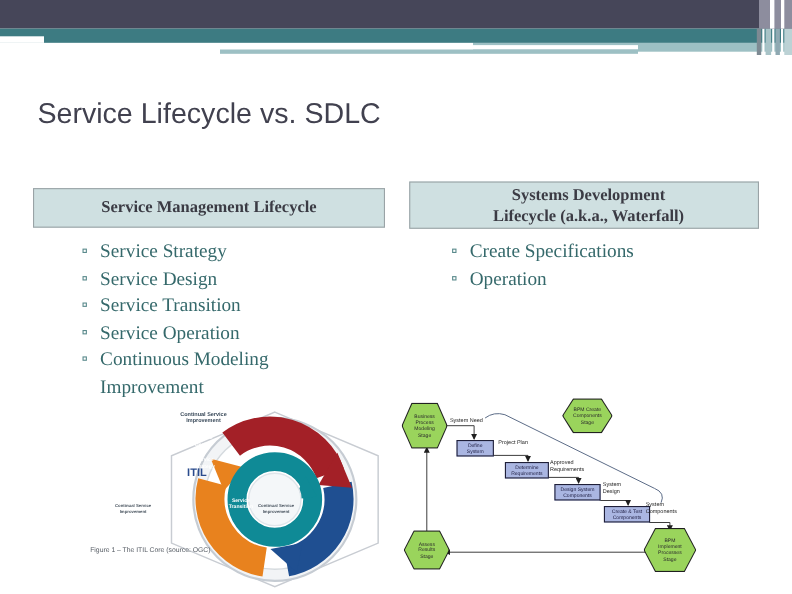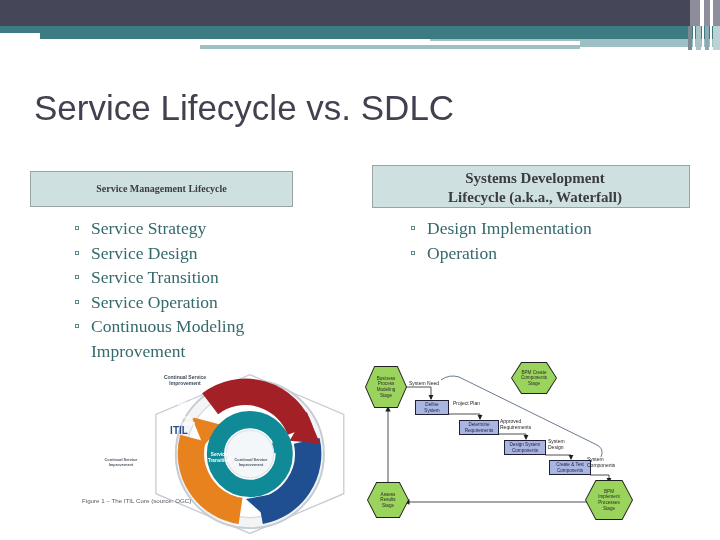--- a/index.html
+++ b/index.html
@@ -70,41 +70,41 @@
   }
   .hdr-rt-stripes i {
     position: absolute; top: 0; height: 24px; display: block;
   }
 
   
   .title {
     position: absolute;
     left: 34px; top: 88px;
     font-family: "Liberation Sans", sans-serif;
-    font-size: 35px;
+    font-size: 26px;
     font-weight: 400;
     color: #41414f;
     letter-spacing: 0px;
     white-space: nowrap;
   }
 
   
   .colbox {
     position: absolute;
     background: #cfe0e1;
     border: 1px solid #9aa3a6;
     box-sizing: border-box;
     font-family: "Liberation Serif", serif;
     font-weight: bold;
     color: #3b3b44;
     text-align: center;
   }
   #box-left {
-    left: 30px; top: 171px; width: 263px; height: 36px;
-    font-size: 10px;
+    left: 30px; top: 171px; width: 320px; height: 36px;
+    font-size: 15px;
     text-align: center;
     line-height: 34px;
   }
   #box-right {
     left: 372px; top: 165px; width: 318px; height: 43px;
     font-size: 15px;
     padding: 3px 0 0 8px;
     line-height: 19px;
   }
 
@@ -245,21 +245,21 @@
   <li>Service Design</li>
   <li>Service Transition</li>
   <li>Service Operation</li>
   <li>Continuous Modeling Improvement</li>
 </ul>
 
 <div class="colbox" id="box-right" style="white-space:pre-line;">Systems Development
 Lifecycle  (a.k.a., Waterfall)</div>
 
 <ul class="blist" id="list-right">
-  <li>Design Implementation</li>
+  <li>Create Specifications</li>
   <li>Operation</li>
 </ul>
 
 <div id="itil">
 
   <svg class="flow-svg" viewBox="0 0 215 130" width="215" height="130">
 
     <polygon points="107,2 178,32 178,92 107,122 36,92 36,32" fill="#ffffff" stroke="#c8ccd2" stroke-width="1"></polygon>
 
     <circle cx="107" cy="62" r="56" fill="#f2f4f6" stroke="#c6ccd3" stroke-width="1.5"></circle>

